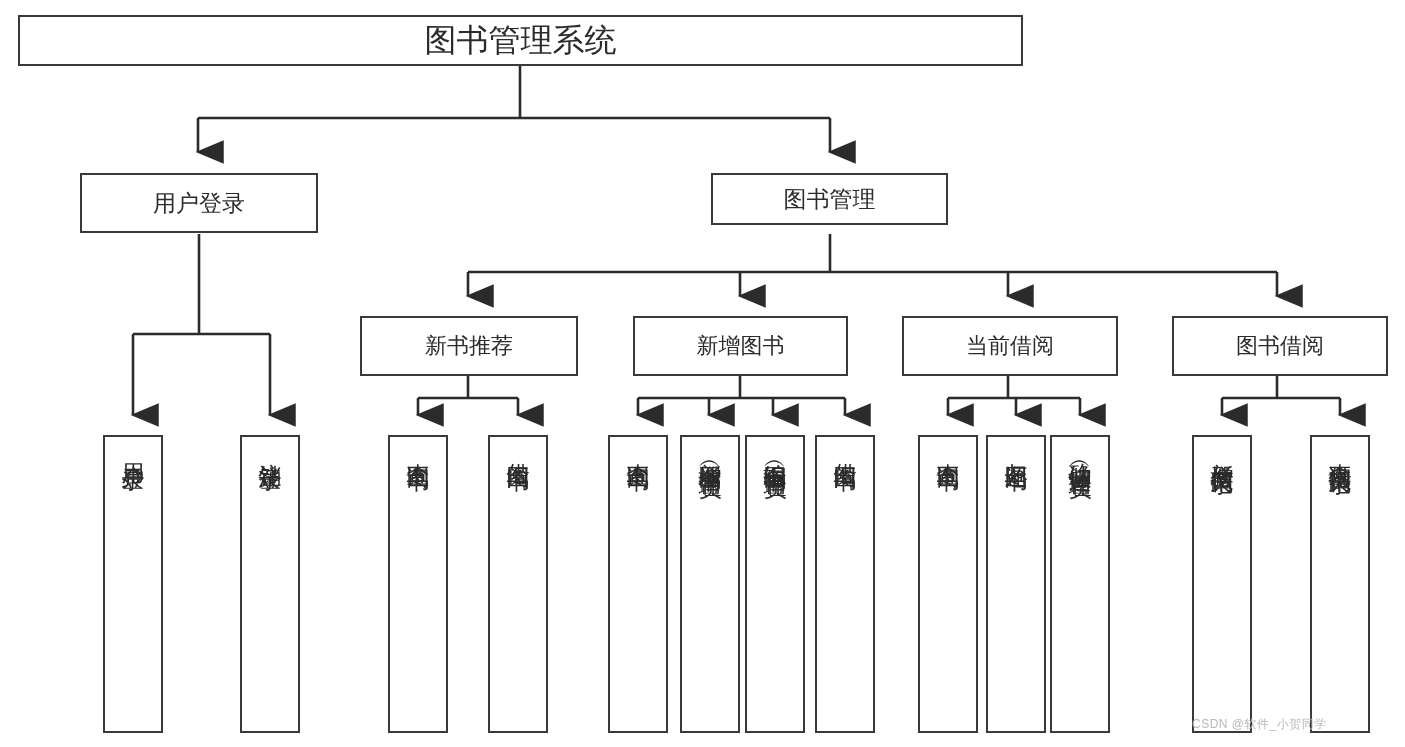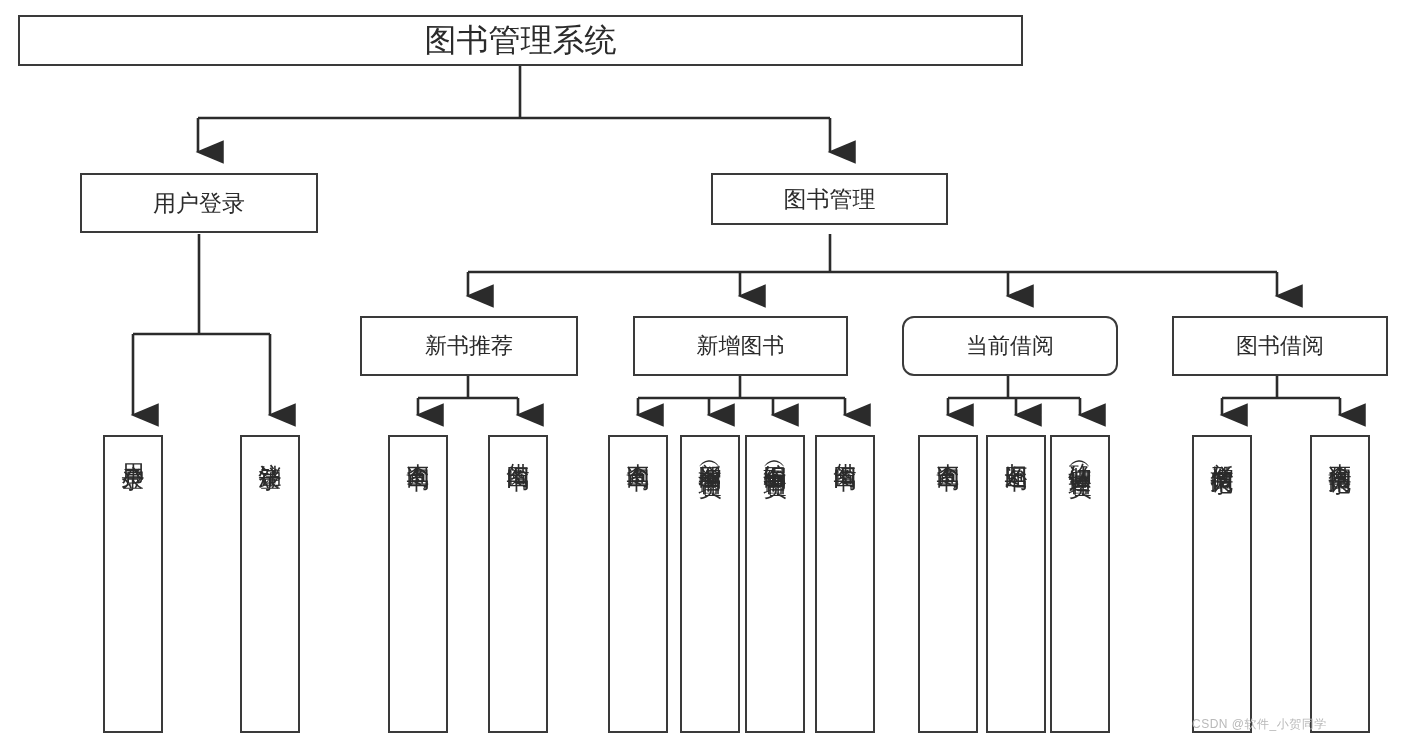--- a/index.html
+++ b/index.html
@@ -139,21 +139,21 @@
   <div class="node lvl2" style="left:711px; top:173px; width:237px; height:52px;">
     <span>图书管理</span>
   </div>
 
   <div class="node lvl3" style="left:360px; top:316px; width:218px; height:60px;">
     <span>新书推荐</span>
   </div>
   <div class="node lvl3" style="left:633px; top:316px; width:215px; height:60px;">
     <span>新增图书</span>
   </div>
-  <div class="node lvl3" style="left:902px; top:316px; width:216px; height:60px;border-radius:12px;">
+  <div class="node lvl3" style="left:902px; top:316px; width:216px; height:60px;">
     <span>当前借阅</span>
   </div>
   <div class="node lvl3" style="left:1172px; top:316px; width:216px; height:60px;">
     <span>图书借阅</span>
   </div>
 
   <div class="node leaf leaf-mid" style="left:103px; top:435px; width:60px; height:298px;">
     <span class="vlabel">用户登录</span>
   </div>
   <div class="node leaf leaf-mid" style="left:240px; top:435px; width:60px; height:298px;">

